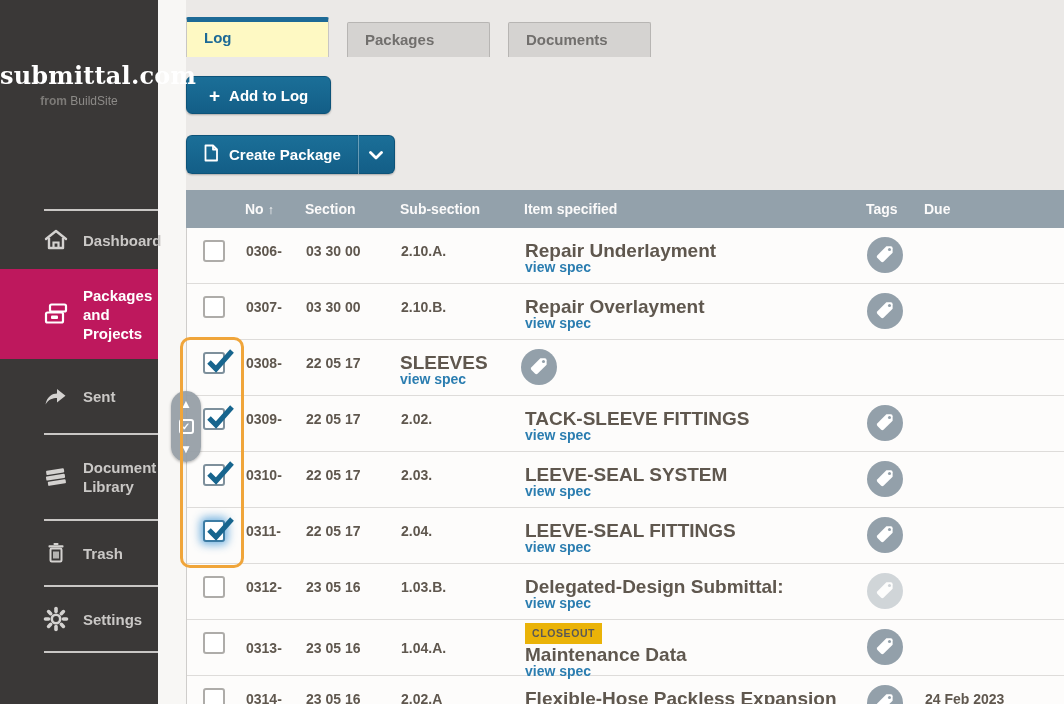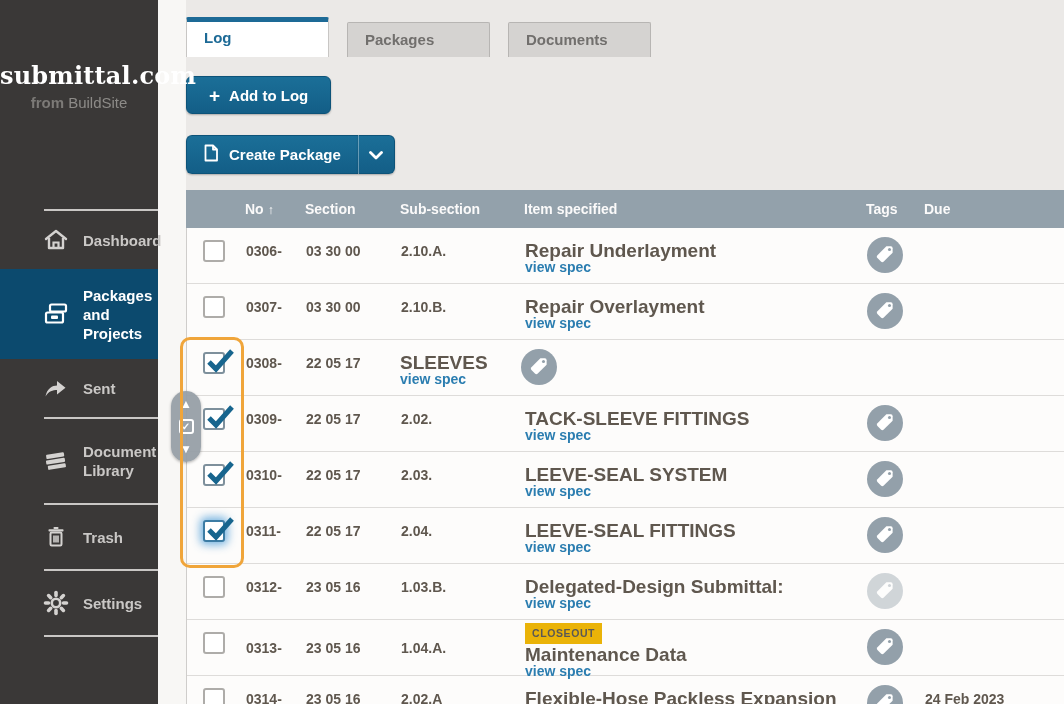--- a/index.html
+++ b/index.html
@@ -4,38 +4,38 @@
 <style>
   * { margin:0; padding:0; box-sizing:border-box; }
   html,body { width:1064px; height:704px; }
   body { font-family:"Liberation Sans", sans-serif; overflow:hidden; }
   .app { position:relative; width:1064px; height:704px; background:#ebe9e7; overflow:hidden; }
 
   
   .sidebar { position:absolute; left:0; top:0; width:158px; height:704px; background:#3a3837; z-index:10; }
   .logo { height:172px; padding-top:24px; text-align:center; cursor:pointer;margin-top:37px; }
   .logo-main { font-family:"DejaVu Serif", serif; font-weight:700; font-size:24px; color:#ffffff; letter-spacing:.2px; }
-  .logo-sub { margin-top:4px; font-size:15px; color:#8d8b88; }
+  .logo-sub { margin-top:4px; font-size:12px; color:#8d8b88; }
   .logo-sub .tag-prefix { font-weight:700; color:#7c7a77; }
   .nav-divider { height:2px; background:#c9c7c5; margin-left:44px; }
   .nav-item { display:flex; align-items:center; cursor:pointer; }
-  .nav-item.active { background:#0c4a6e; }
+  .nav-item.active { background:#be185d; }
   .nav-icon { width:28px; margin-left:42px; display:flex; align-items:center; justify-content:center; flex:none; }
   .nav-icon svg { display:block; }
   .nav-label { margin-left:13px; max-width:82px; font-size:15px; font-weight:700; color:#cac8c6; line-height:19px; }
   .nav-item.active .nav-label { color:#ffffff; }
 
   
   .content { position:absolute; left:158px; top:0; width:906px; height:704px; }
   .white-strip { position:absolute; left:0; top:0; width:28px; height:704px; background:#f8f7f5; }
 
   
   .tabs { position:absolute; left:28px; top:17px; display:flex; gap:18px; z-index:5; }
   .tab { width:143px; height:35px; margin-top:5px; background:#d5d3d1; border:1px solid #b7b5b3; border-bottom:none; border-radius:2px 2px 0 0; font-size:15px; font-weight:700; color:#716f6d; padding:8px 0 0 17px; cursor:pointer; }
-  .tab.active { margin-top:0; height:40px; background:#ffffff; border:1px solid #c8c6c4; border-bottom:none; border-top:5px solid #1d6a96; color:#1d6a96; padding-top:7px; }
+  .tab.active { margin-top:0; height:40px; background:#fef9c3; border:1px solid #c8c6c4; border-bottom:none; border-top:5px solid #1d6a96; color:#1d6a96; padding-top:7px; }
 
   
   .btn { background:linear-gradient(180deg,#1b6f98,#135e87); border:1px solid #0d5379; color:#fff; font-family:"Liberation Sans",sans-serif; font-weight:700; font-size:15px; display:flex; align-items:center; cursor:pointer; box-shadow:0 1px 2px rgba(0,0,0,.28); }
   .add-log { position:absolute; left:28px; top:76px; height:38px; padding:0 22px; border-radius:6px; gap:9px; z-index:5; }
   .plus-glyph { font-size:19px; font-weight:700; line-height:1; }
   .split-btn { position:absolute; left:28px; top:135px; height:39px; display:flex; z-index:5; }
   .split-main { height:39px; padding:0 17px 0 16px; border-radius:6px 0 0 6px; gap:10px; border-right:none; }
   .split-caret { height:39px; width:37px; border-radius:0 6px 6px 0; justify-content:center; border-left:1px solid rgba(255,255,255,.35); }
 
   
@@ -105,21 +105,21 @@
         <div class="nav-item active" style="height: 90px;">
           <span class="nav-icon">
             <svg width="27" height="26" viewBox="0 0 27 26">
               <rect x="7" y="3.5" width="16" height="7" rx="1.5" fill="none" stroke="#ffffff" stroke-width="2.2"></rect>
               <rect x="3" y="11.5" width="17" height="10" rx="1.5" fill="none" stroke="#ffffff" stroke-width="2.2"></rect>
               <rect x="8" y="14.5" width="7" height="3.5" rx="1" fill="#ffffff"></rect>
             </svg>
           </span>
           <span class="nav-label">Packages and Projects</span>
         </div>
-        <div class="nav-item" style="height: 58px;">
+        <div class="nav-item" style="height: 74px;">
           <span class="nav-icon">
             <svg width="26" height="22" viewBox="0 0 26 22">
               <path d="M2.5 19.5 C4 11 9.5 8.6 14 8.4 L14 4 L22.5 10.8 L14 17.6 L14 13 C10 13 5.5 14.2 2.5 19.5 Z" fill="#d4d2d0"></path>
             </svg>
           </span>
           <span class="nav-label">Sent</span>
         </div>
         <div class="nav-divider"></div>
         <div class="nav-item" style="height: 84px;">
           <span class="nav-icon">

